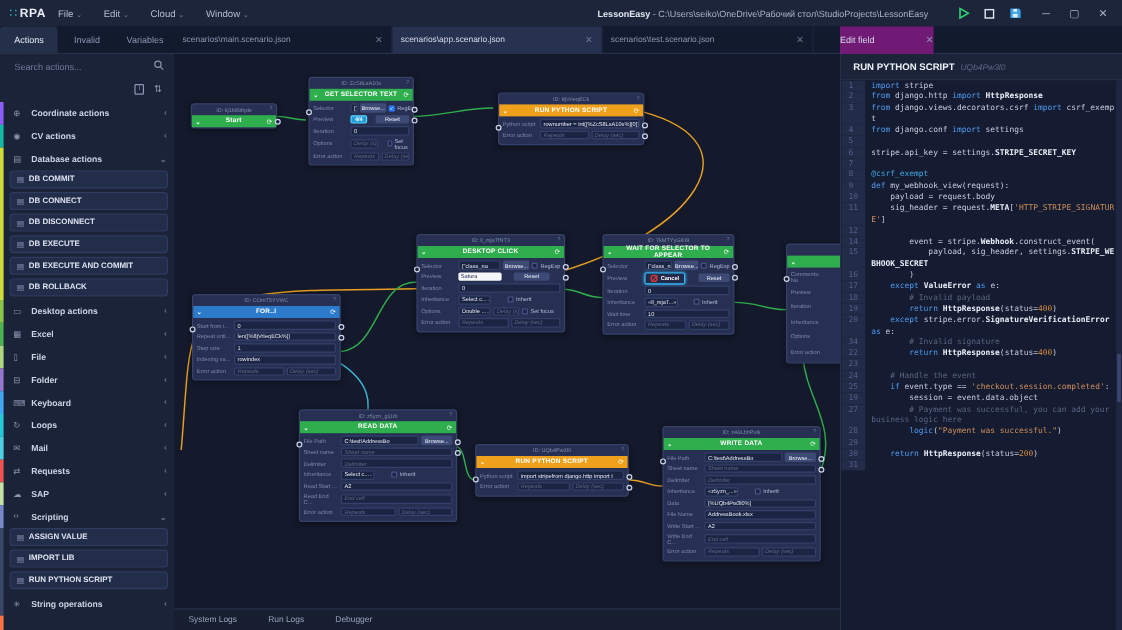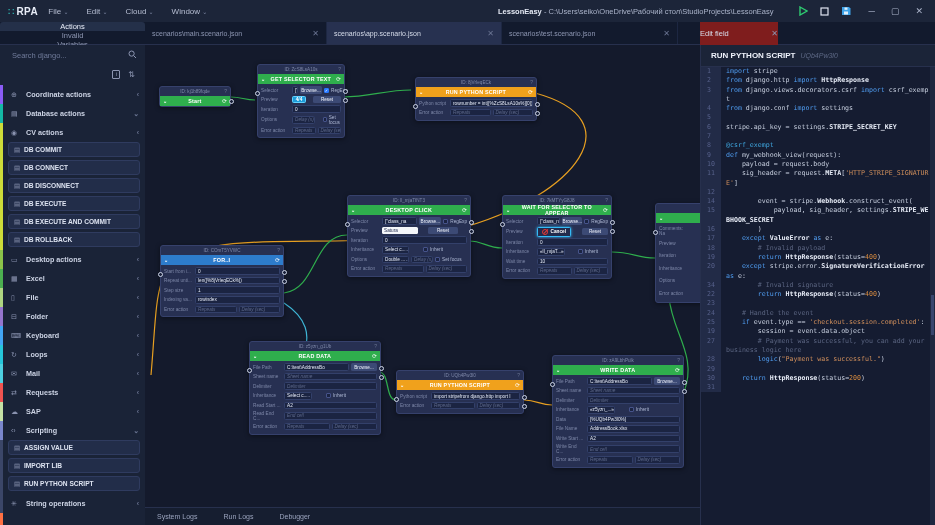--- a/index.html
+++ b/index.html
@@ -17,30 +17,30 @@
   #win-title { margin-left:auto; font-size:7.5px; color:#aab3c9; white-space:nowrap; }
   #win-title b { color:#e4e9f4; }
   #run-icons { display:flex; align-items:center; gap:12px; margin:0 18px 0 24px; }
   #run-icons svg { display:block; }
   #win-controls { display:flex; align-items:center; gap:16px; margin-right:12px;
     color:#aab3c9; font-size:9px; }
 
   
   #tabrow { position:absolute; left:0; top:22px; width:935px; height:23px;
     background:#121a2d; border-bottom:1px solid #27304d; display:flex; }
-  #side-tabs { width:145px; display:flex; align-items:stretch;flex-direction:column; }
+  #side-tabs { width:145px; display:flex; align-items:stretch; }
   .side-tab { flex:1; display:flex; align-items:center; justify-content:center;
     font-size:7.5px; color:#8d96b2; }
   .side-tab.active { background:#243049; color:#e8edf8; border-radius:3px 3px 0 0; }
   .file-tab { display:flex; align-items:center; font-size:7px; color:#8d96b2;
     padding:0 7px; border-right:1px solid #1d2742; white-space:nowrap; overflow:hidden; }
   .file-tab .x { margin-left:auto; padding-left:8px; color:#6a7492; font-size:8px; }
   .file-tab.active { background:#273150; color:#d7ddeb; }
   #edit-tab { position:absolute; left:700px; top:0; width:78px; height:23px;
-    background:#7f1d1d; color:#d7ddeb; font-size:7.5px; display:flex;
+    background:#701a75; color:#d7ddeb; font-size:7.5px; display:flex;
     align-items:center; justify-content:space-between; gap:6px; }
   #edit-tab .x { color:#8d96b2; font-size:8px; }
 
   
   #sidebar { position:absolute; left:0; top:45px; width:145px; height:480px;
     background:#1a2337; overflow:hidden; }
   #colorstrip { position:absolute; left:0; top:40px; width:3px; }
   #search-row { position:absolute; left:4px; top:0; width:141px; height:20px;
     display:flex; align-items:center; padding:0 8px; color:#707b9a; font-size:7.5px; }
   #search-row .ph { flex:1; font-style:normal; }
@@ -195,21 +195,21 @@
       </div>
     </div>
   <div id="edit-tab">
     <span>Edit field</span>
     <span class="x">✕</span>
   </div>
 </div>
 
 <div id="sidebar">
   <div id="search-row">
-    <span class="ph">Search django...</span>
+    <span class="ph">Search actions...</span>
     <span><svg width="9" height="9">
           <circle cx="3.6" cy="3.6" r="2.6" fill="none" stroke="#8d96b2" stroke-width="1"></circle>
           <line x1="5.7" y1="5.7" x2="8" y2="8" stroke="#8d96b2" stroke-width="1"></line>
         </svg></span>
   </div>
   <div id="tools-row">
     <span style="border:1px solid #8d96b2;border-radius:1px;width:8px;height:9px;font-size:6px;display:flex;align-items:center;justify-content:center;">i</span>
     <span>⇅</span>
   </div>
   <div id="colorstrip">
@@ -229,28 +229,28 @@
       <div style="width: 3px; height: 73px; background: rgb(59, 70, 104);"></div>
       <div style="width: 3px; height: 19px; background: rgb(255, 112, 67);"></div>
     </div>
   <div id="groups">
       <div class="group-row">
         <span class="gicon">⊕</span>
         <span class="glabel">Coordinate actions</span>
         <span class="gchev">‹</span>
       </div>
       <div class="group-row">
+        <span class="gicon">◉</span>
+        <span class="glabel">CV actions</span>
+        <span class="gchev">‹</span>
+      </div>
+      <div class="group-row">
         <span class="gicon">▤</span>
         <span class="glabel">Database actions</span>
         <span class="gchev">⌄</span>
-      </div>
-      <div class="group-row">
-        <span class="gicon">◉</span>
-        <span class="glabel">CV actions</span>
-        <span class="gchev">‹</span>
       </div>
       <div class="action-item">
         <span class="aicon">▤</span>
         <span>DB COMMIT</span>
       </div>
       <div class="action-item">
         <span class="aicon">▤</span>
         <span>DB CONNECT</span>
       </div>
       <div class="action-item">

